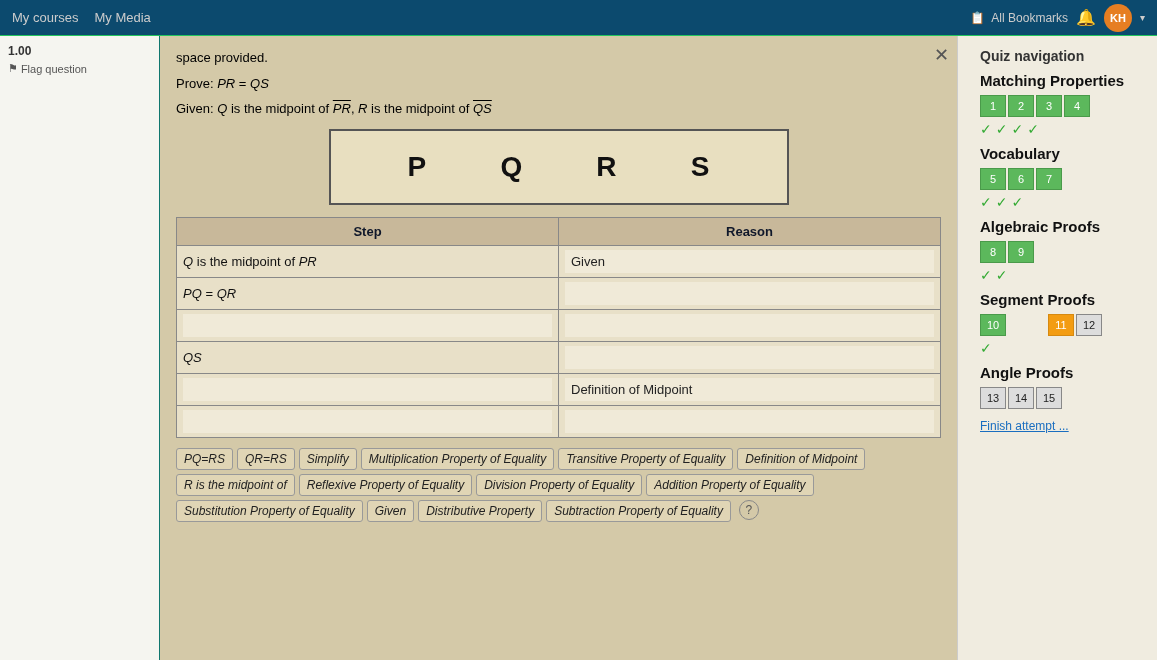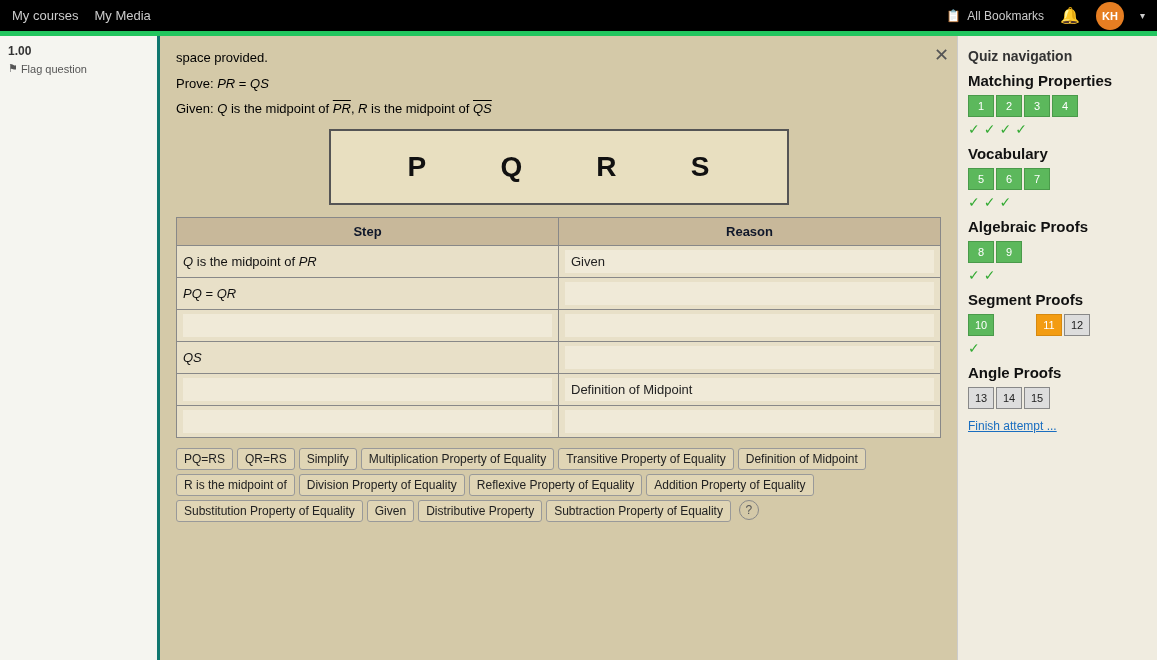--- a/index.html
+++ b/index.html
@@ -8,43 +8,43 @@
       background: #1a1a2e;
       width: 1157px;
       height: 660px;
       overflow: hidden;
       display: flex;
       flex-direction: column;
     }
 
     
     .top-bar {
-      background: #000000;
+      background: #0c4a6e;
       height: 36px;
       display: flex;
       align-items: center;
       justify-content: space-between;
       padding: 0 12px;
-      border-bottom: 5px solid #22c55e;
+      border-bottom: 1px solid #22c55e;
     }
     .top-bar-left {
       display: flex;
       gap: 16px;
       align-items: center;
     }
     .top-bar-link {
       color: #ccc;
       font-size: 13px;
       cursor: pointer;
       text-decoration: none;
     }
     .top-bar-right {
       display: flex;
       align-items: center;
-      gap: 16px;
+      gap: 8px;
     }
     .bookmarks-link {
       color: #ccc;
       font-size: 12px;
       cursor: pointer;
     }
     .avatar-btn {
       background: #e67e22;
       color: white;
       border: none;
@@ -70,21 +70,21 @@
       flex: 1;
       overflow: hidden;
     }
 
     
     .left-sidebar {
       background: #f5f5f0;
       width: 160px;
       min-width: 160px;
       padding: 8px;
-      border-right: 3px solid #0f766e;
+      border-right: 1px solid #0f766e;
     }
     .sidebar-score {
       font-size: 12px;
       font-weight: bold;
       color: #333;
       margin-bottom: 4px;
     }
     .sidebar-flag {
       font-size: 11px;
       color: #555;
@@ -172,20 +172,21 @@
     }
     .chip {
       background: #e0d5b5;
       border: 1px solid #999;
       border-radius: 3px;
       padding: 3px 7px;
       font-size: 12px;
       color: #222;
       cursor: pointer;
       white-space: nowrap;
+      font-style: italic;
     }
 
     .help-icon {
       display: inline-flex;
       align-items: center;
       justify-content: center;
       width: 20px;
       height: 20px;
       border-radius: 50%;
       border: 1px solid #888;
@@ -193,21 +194,21 @@
       color: #555;
       cursor: pointer;
       margin-left: 4px;
     }
 
     
     .right-sidebar {
       background: #f0ece0;
       width: 200px;
       min-width: 200px;
-      padding: 12px 10px;
+      padding: 12px 22px;
       border-left: 1px solid #ccc;
       overflow-y: auto;
     }
     .nav-title {
       font-size: 14px;
       font-weight: bold;
       color: #333;
       margin-bottom: 8px;
     }
     .nav-section-title {
@@ -384,22 +385,22 @@
     </table>
 
     <div class="chips-area">
       <div class="chip">PQ=RS</div>
       <div class="chip">QR=RS</div>
       <div class="chip">Simplify</div>
       <div class="chip">Multiplication Property of Equality</div>
       <div class="chip">Transitive Property of Equality</div>
       <div class="chip">Definition of Midpoint</div>
       <div class="chip">R is the midpoint of</div>
+      <div class="chip">Reflexive Property of Equality</div>
       <div class="chip">Division Property of Equality</div>
-      <div class="chip">Reflexive Property of Equality</div>
       <div class="chip">Addition Property of Equality</div>
       <div class="chip">Substitution Property of Equality</div>
       <div class="chip">Given</div>
       <div class="chip">Distributive Property</div>
       <div class="chip">Subtraction Property of Equality</div>
       <span class="help-icon">?</span>
     </div>
   </div>
 
   <div class="right-sidebar">

